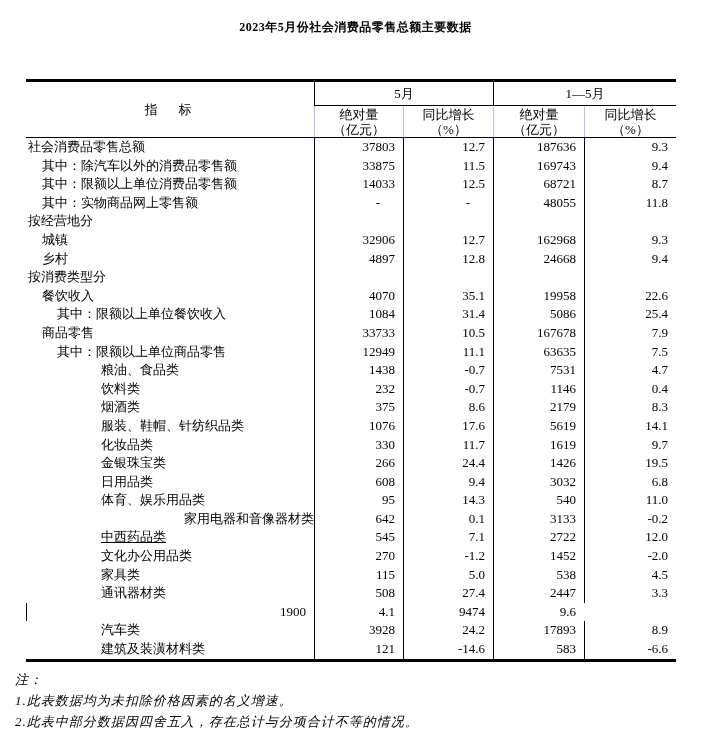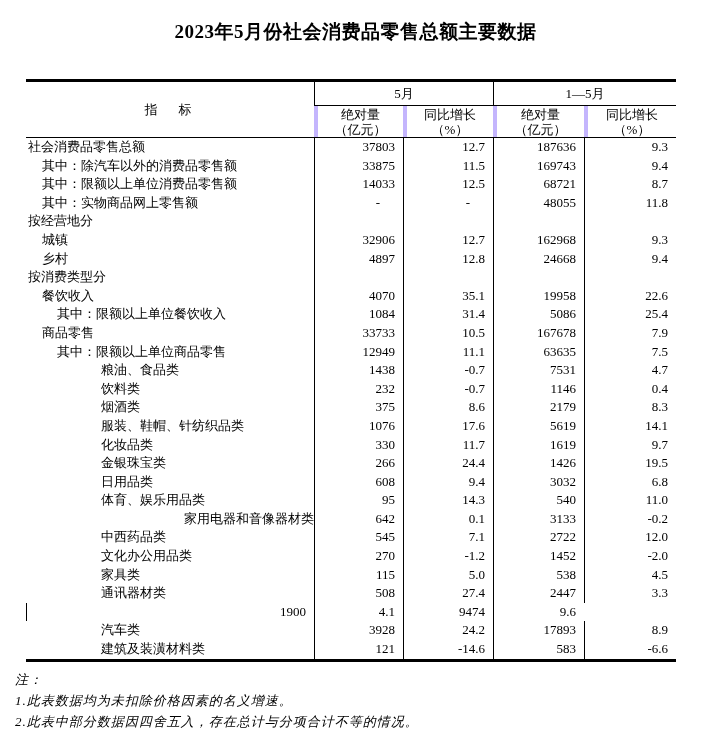--- a/index.html
+++ b/index.html
@@ -12,21 +12,21 @@
     font-family: "Liberation Serif", "DejaVu Serif", serif;
     color: #000;
     overflow: hidden;
   }
   .title {
     position: absolute;
     top: 19px;
     left: 0;
     width: 711px;
     text-align: center;
-    font-size: 19px;
+    font-size: 12px;
     font-weight: bold;
     letter-spacing: 0.5px;
   }
   .table {
     position: absolute;
     left: 26px;
     top: 79px;
     width: 650px;
   }
   .thead {
@@ -47,21 +47,21 @@
     grid-row: 1 / 3;
     grid-column: 1;
     letter-spacing: 4px;
   }
   .th-group-may   { grid-row: 1; grid-column: 2 / 4; border-left: 1px solid #000; border-bottom: 1px solid #000; }
   .th-group-cum   { grid-row: 1; grid-column: 4 / 6; border-left: 1px solid #000; border-bottom: 1px solid #000; }
   .th-sub {
     grid-row: 2;
     flex-direction: column;
     line-height: 15px;
-    border-left: 4px solid #c4b5fd;
+    border-left: 1px solid #c4b5fd;
   }
   .th-sub.c2 { grid-column: 2; }
   .th-sub.c3 { grid-column: 3; }
   .th-sub.c4 { grid-column: 4; }
   .th-sub.c5 { grid-column: 5; }
   .tbody {
     border-bottom: 3px solid #000;
   }
   .tr {
     display: grid;
@@ -260,21 +260,21 @@
     <div class="td td-num">11.0</div>
   </div>
       <div class="tr">
     <div class="td td-ind" style="padding-left: 75px; text-align: right;">家用电器和音像器材类</div>
     <div class="td td-num">642</div>
     <div class="td td-num">0.1</div>
     <div class="td td-num">3133</div>
     <div class="td td-num">-0.2</div>
   </div>
       <div class="tr">
-    <div class="td td-ind" style="padding-left: 75px;">中西药品类</div>
+    <div class="td td-ind" style="padding-left: 75px; text-decoration: underline;">中西药品类</div>
     <div class="td td-num">545</div>
     <div class="td td-num">7.1</div>
     <div class="td td-num">2722</div>
     <div class="td td-num">12.0</div>
   </div>
       <div class="tr">
     <div class="td td-ind" style="padding-left: 75px;">文化办公用品类</div>
     <div class="td td-num">270</div>
     <div class="td td-num">-1.2</div>
     <div class="td td-num">1452</div>

